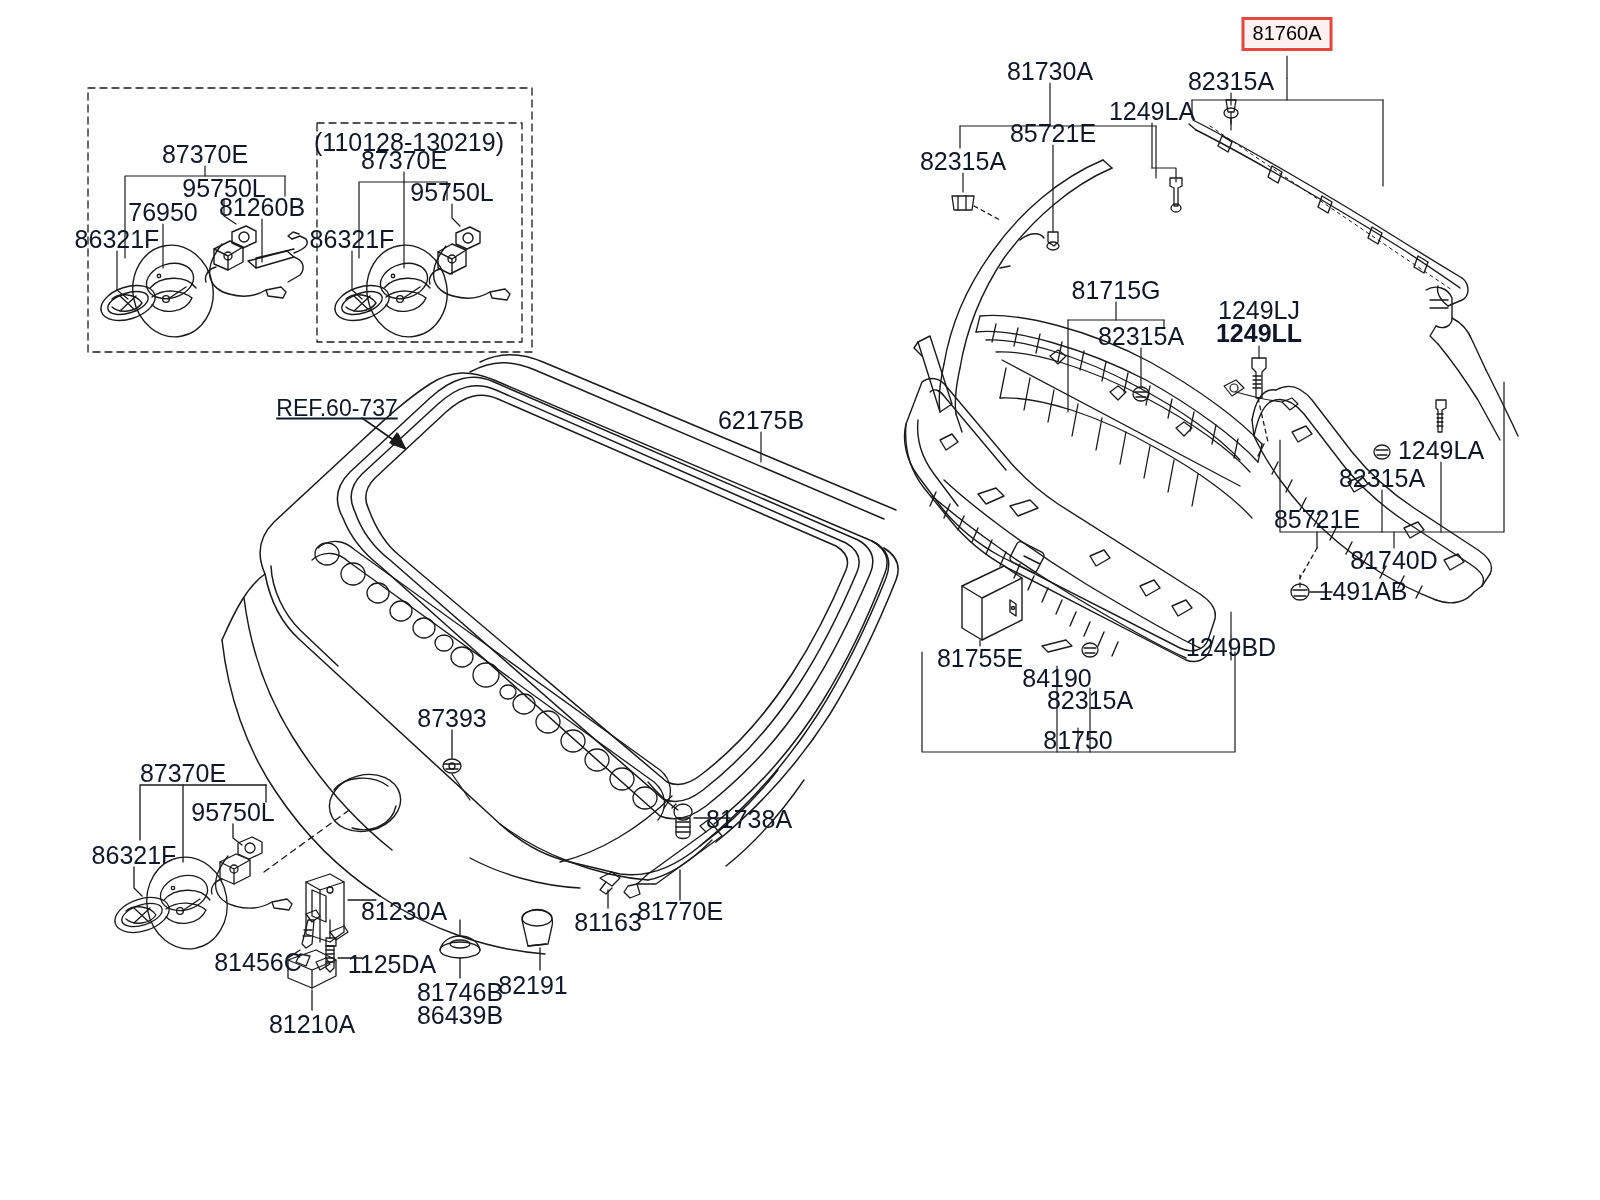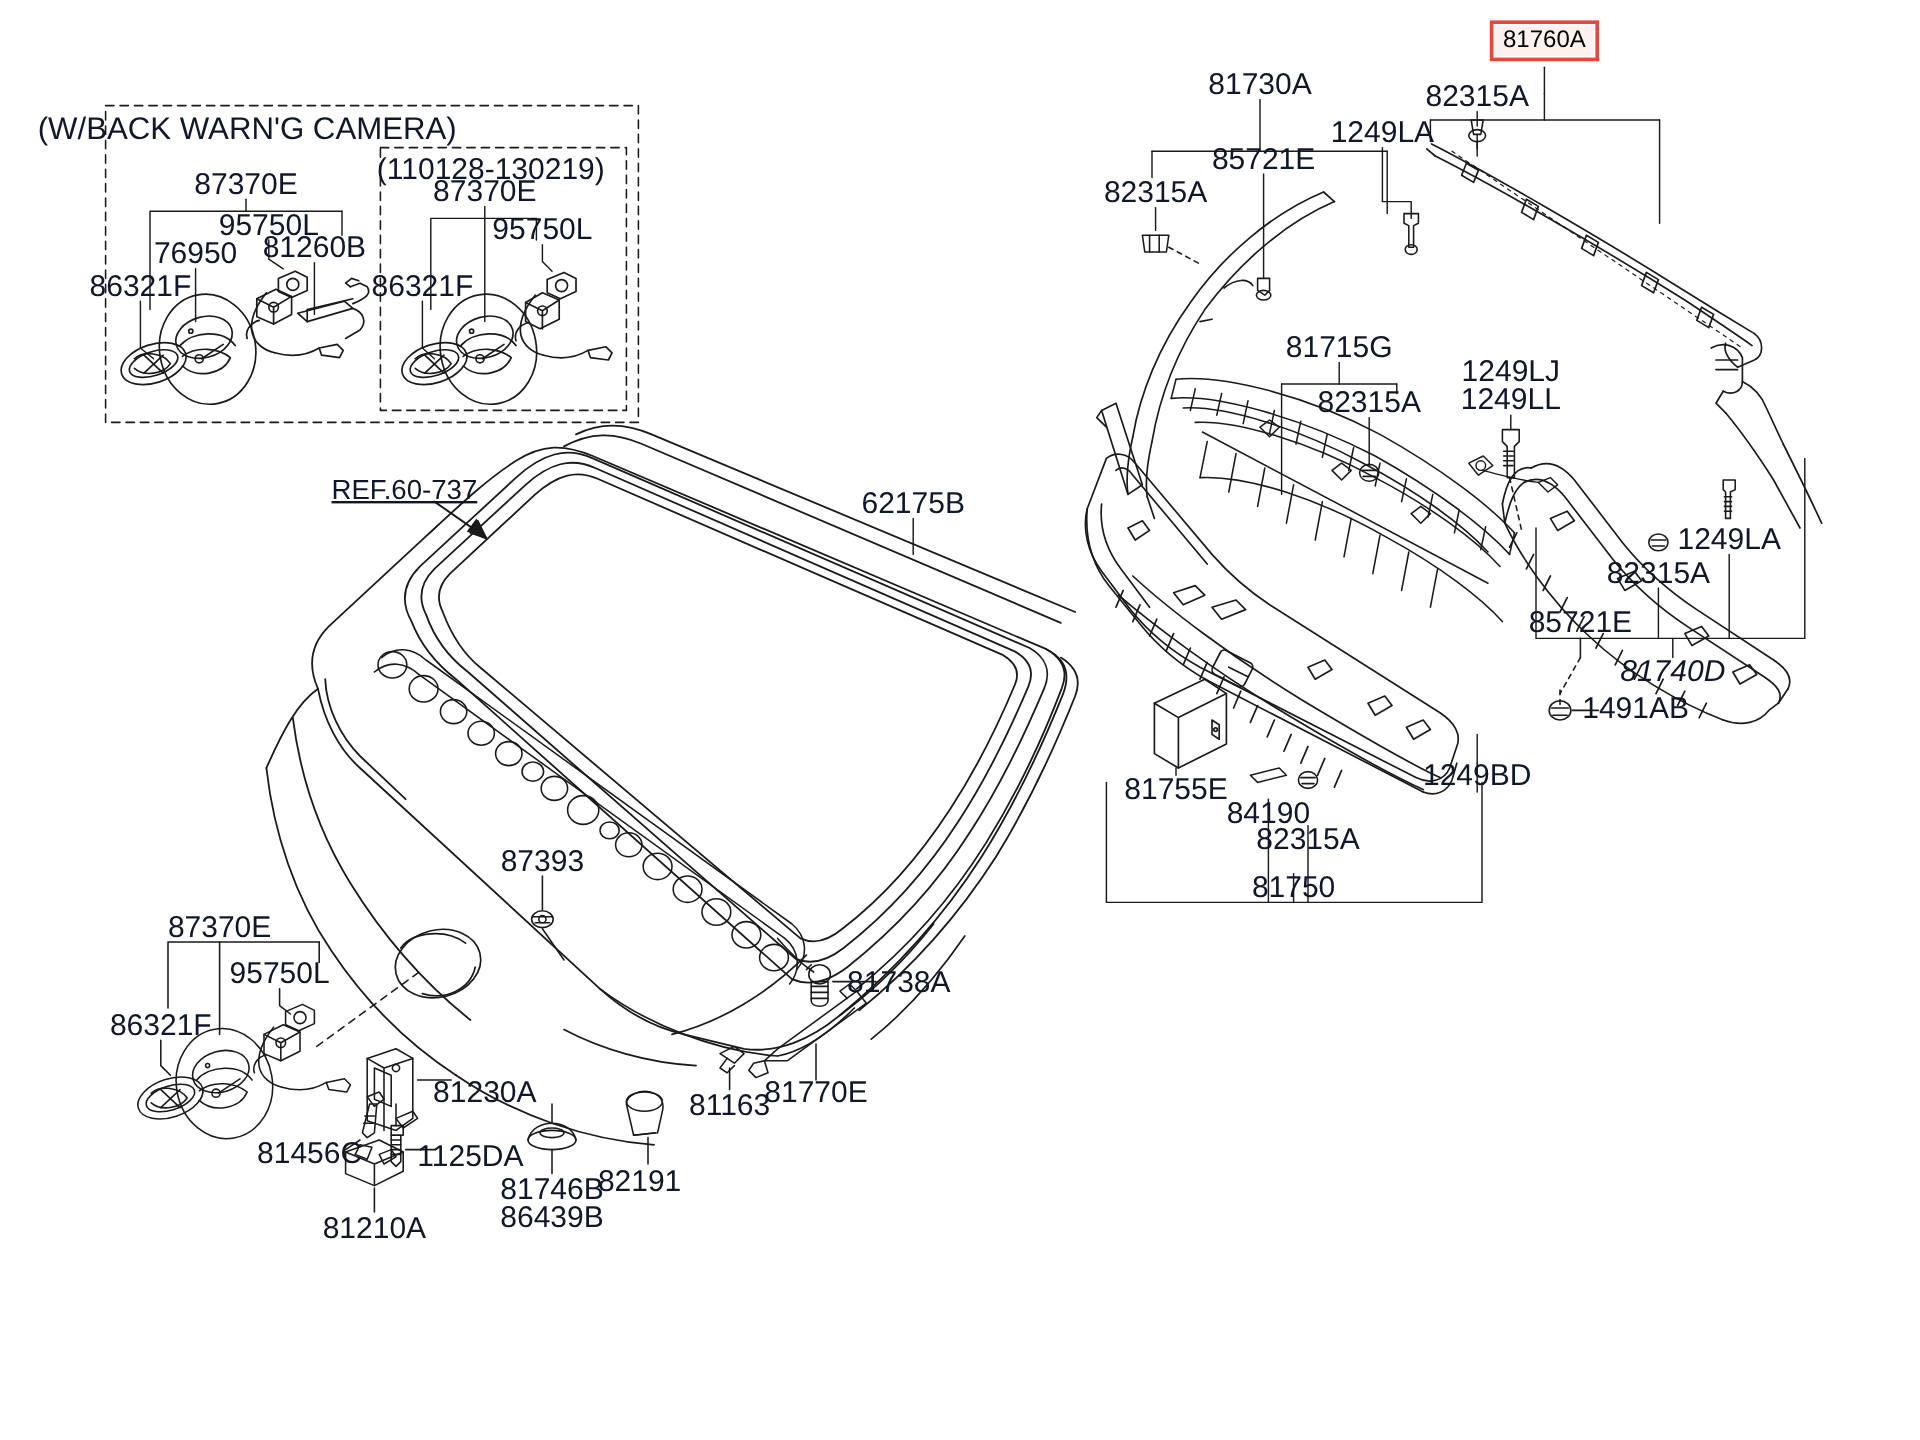--- a/index.html
+++ b/index.html
@@ -561,21 +561,20 @@
       <g stroke-width="1.2">
         <path d="M1236 392 C1250 396 1266 400 1282 402"></path>
         <path d="M1224 386 L1236 380 L1244 388 L1232 396 Z"></path>
         <circle cx="1234" cy="388" r="4"></circle>
         <path d="M1282 402 L1292 398 L1298 404 L1290 410 Z"></path>
       </g>
 
     </g>
   </svg>
 
-  <div class="lbl" style="left:206px;top:107px;font-size:26px;">(W/BACK WARN'G CAMERA)</div>
   <div class="lbl" style="left:409px;top:142px;font-size:25px;">(110128-130219)</div>
 
   <div class="lbl" style="left:205px;top:154px;">87370E</div>
   <div class="lbl" style="left:224px;top:188px;">95750L</div>
   <div class="lbl" style="left:262px;top:207px;">81260B</div>
   <div class="lbl" style="left:163px;top:212px;">76950</div>
   <div class="lbl" style="left:117px;top:239px;">86321F</div>
 
   <div class="lbl" style="left:404px;top:160px;">87370E</div>
   <div class="lbl" style="left:452px;top:192px;">95750L</div>
@@ -601,25 +600,25 @@
 
   <div class="lbl-box" style="left:1287px;top:34px;">81760A</div>
   <div class="lbl" style="left:1231px;top:81px;">82315A</div>
   <div class="lbl" style="left:1050px;top:71px;">81730A</div>
   <div class="lbl" style="left:1053px;top:133px;">85721E</div>
   <div class="lbl" style="left:1152px;top:111px;">1249LA</div>
   <div class="lbl" style="left:963px;top:161px;">82315A</div>
   <div class="lbl" style="left:1116px;top:290px;">81715G</div>
   <div class="lbl" style="left:1141px;top:336px;">82315A</div>
   <div class="lbl" style="left:1259px;top:310px;">1249LJ</div>
-  <div class="lbl" style="left:1259px;top:333px;">1249LL</div>
+  <div class="lbl" style="left:1259px;top:333px;font-weight:bold;">1249LL</div>
   <div class="lbl" style="left:1441px;top:450px;">1249LA</div>
   <div class="lbl" style="left:1382px;top:478px;">82315A</div>
   <div class="lbl" style="left:1317px;top:519px;">85721E</div>
-  <div class="lbl" style="left:1394px;top:560px;font-style:italic;">81740D</div>
+  <div class="lbl" style="left:1394px;top:560px;">81740D</div>
   <div class="lbl" style="left:1363px;top:591px;">1491AB</div>
   <div class="lbl" style="left:1231px;top:647px;">1249BD</div>
   <div class="lbl" style="left:980px;top:658px;">81755E</div>
   <div class="lbl" style="left:1057px;top:678px;">84190</div>
   <div class="lbl" style="left:1090px;top:700px;">82315A</div>
   <div class="lbl" style="left:1078px;top:740px;">81750</div>
 
   <div id="banner">
     
     

